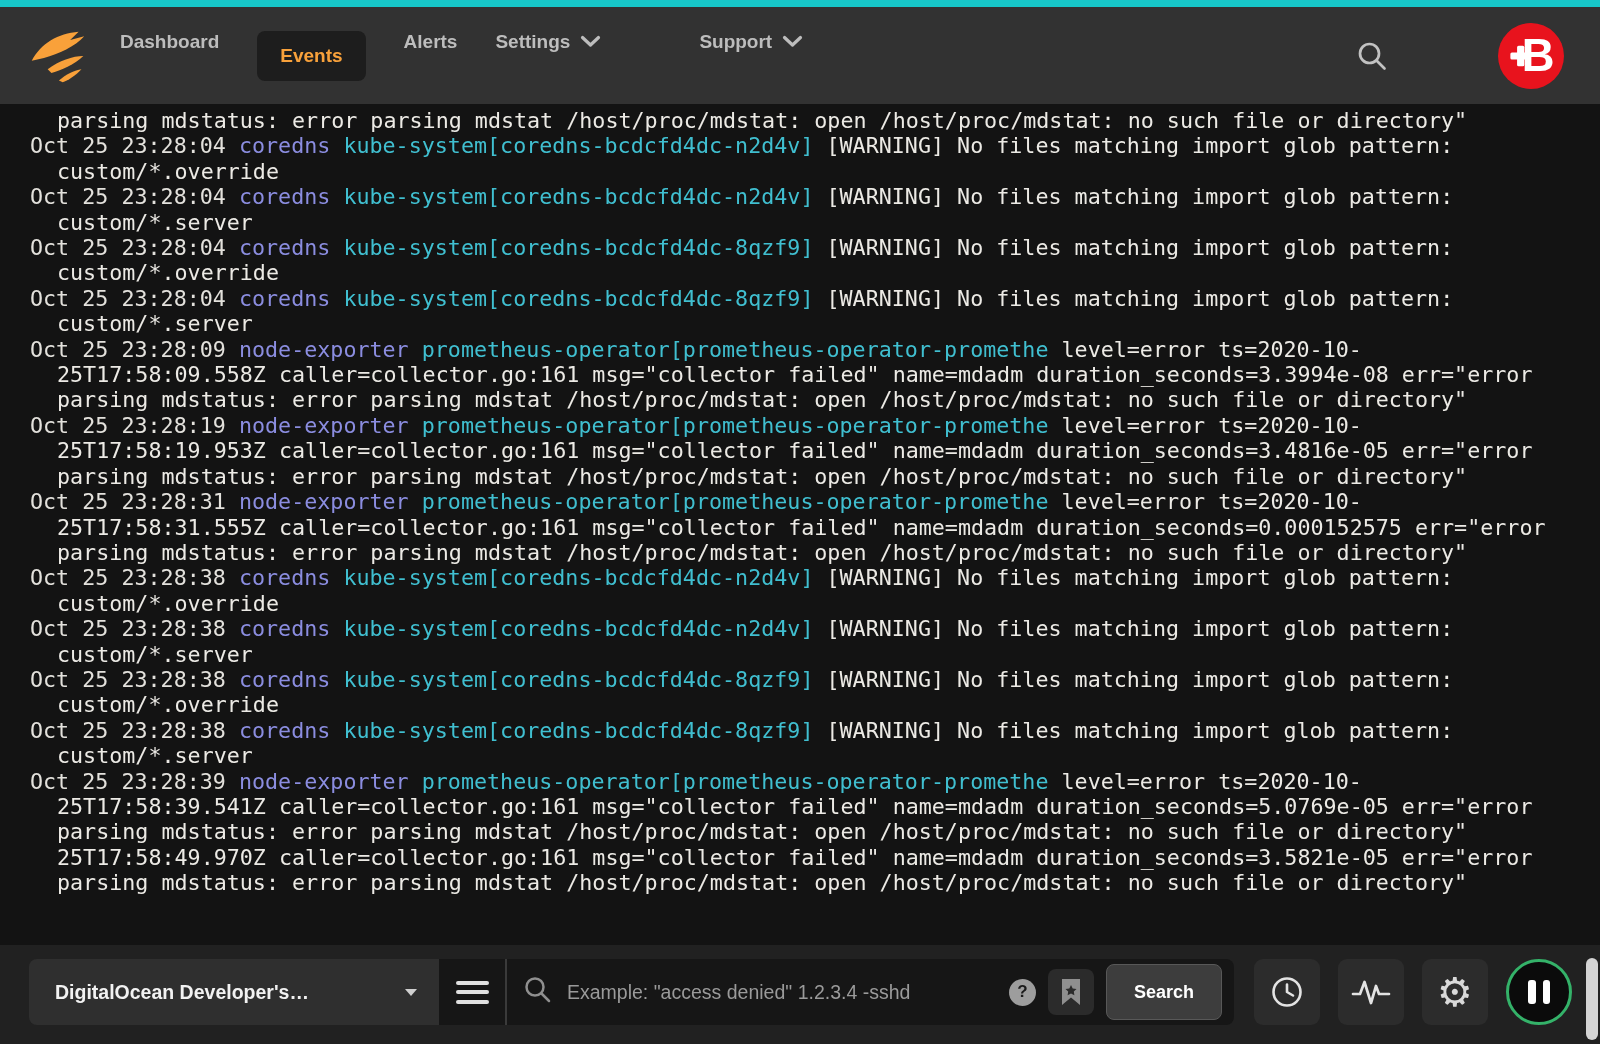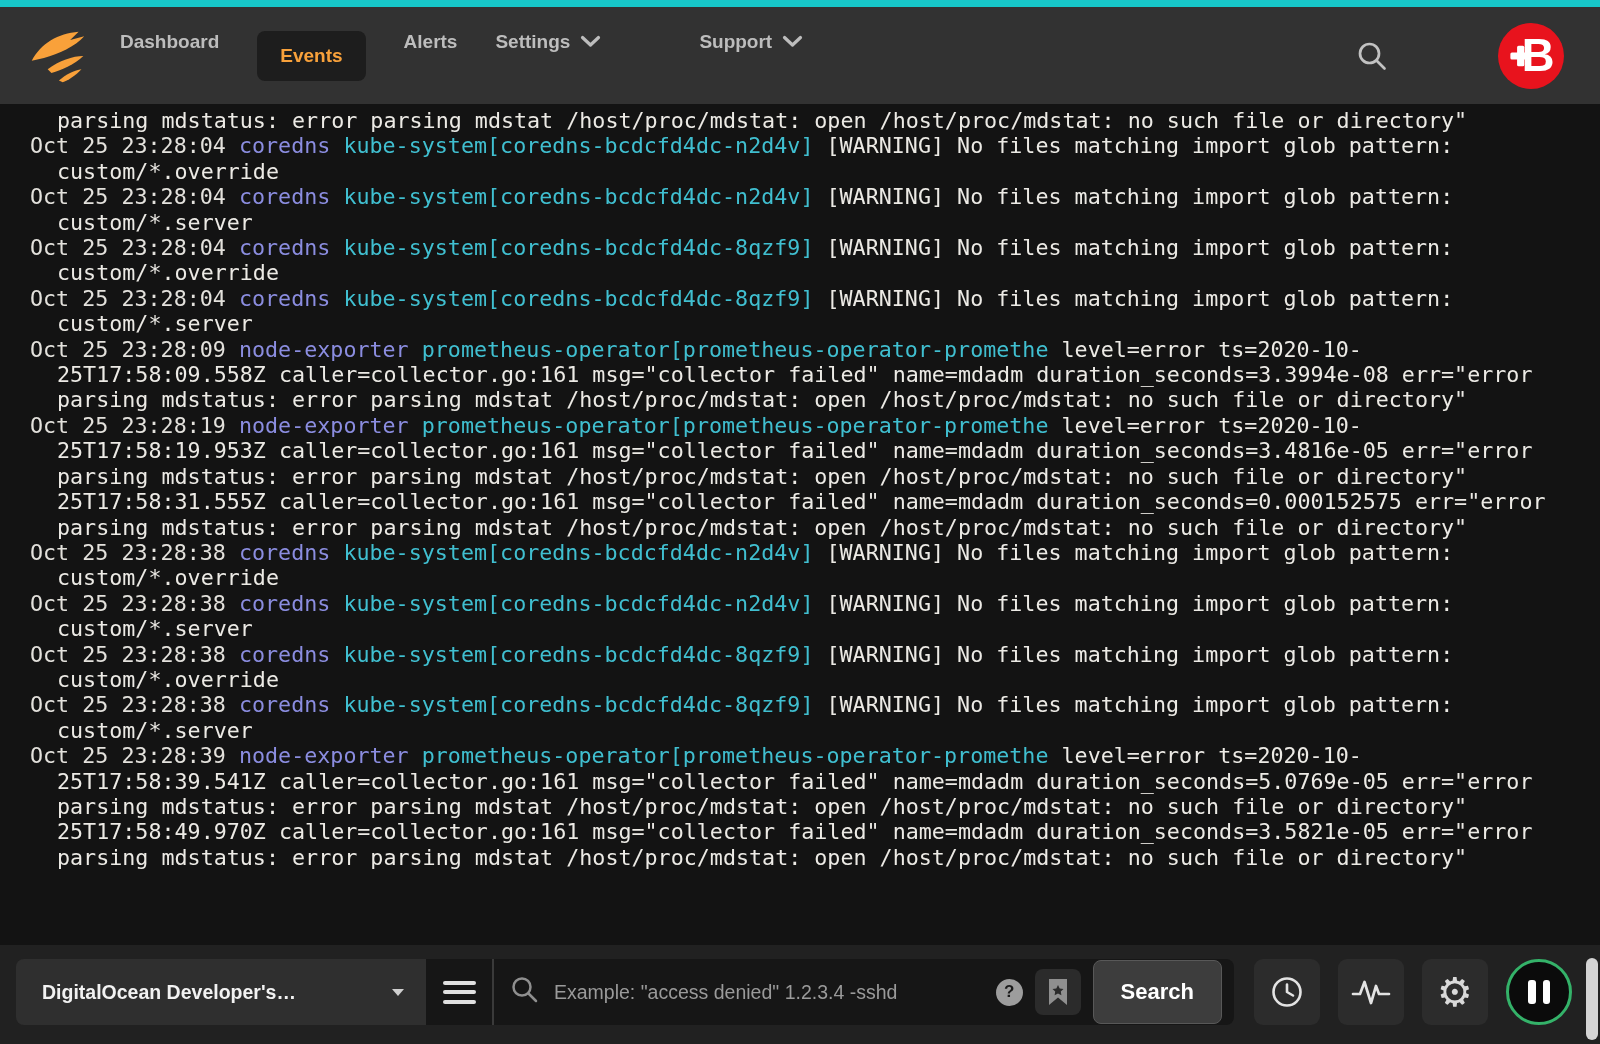--- a/index.html
+++ b/index.html
@@ -32,41 +32,41 @@
             font-family:"DejaVu Sans Mono",monospace;font-size:21.7px;line-height:25.4px;}
   .log-row{white-space:pre;padding-left:30px;}
   .log-row.cont{padding-left:57px;}
   .c-time{color:var(--log-time,#e3e1dc);}
   .c-prog{color:var(--log-program,#8b8de0);margin-top:15px;}
   .c-src{color:var(--log-source,#40bfd0);}
   .c-msg{color:var(--log-message,#eceae5);}
 
   
   .bottombar{position:relative;height:99px;background:var(--bottombar-bg,#212121);}
-  .cluster{position:absolute;left:16px;right:28px;top:14px;height:66px;display:flex;align-items:stretch;}
+  .cluster{position:absolute;left:29px;right:28px;top:14px;height:66px;display:flex;align-items:stretch;}
   .group-select{width:410px;flex:none;background:var(--panel-light,#2f2f2f);border-radius:8px 0 0 8px;
                 display:flex;align-items:center;padding:0 22px 0 26px;box-sizing:border-box;cursor:pointer;}
   .group-label{color:#f2f2f2;font-size:19.5px;font-weight:700;white-space:nowrap;overflow:hidden;}
   .caret-down{margin-left:auto;width:0;height:0;border-left:6.5px solid transparent;
               border-right:6.5px solid transparent;border-top:7.5px solid #cfcfcf;}
   .hamburger{width:66px;flex:none;background:var(--panel-dark,#161616);border:none;display:flex;
              flex-direction:column;align-items:center;justify-content:center;gap:5.5px;cursor:pointer;}
   .hamburger i{display:block;width:33px;height:4px;background:#e0e0e0;border-radius:2px;}
   .vdivider{width:2px;flex:none;background:#3a3a3a;}
   .search-box{flex:1;background:var(--panel-dark,#161616);border-radius:0 8px 8px 0;display:flex;
               align-items:center;gap:12px;padding:0 10px 0 16px;box-sizing:border-box;}
   .search-box input{flex:1;background:transparent;border:none;outline:none;color:#ddd;
               font-size:19.5px;font-family:"Liberation Sans",sans-serif;min-width:40px;}
   .search-box input::placeholder{color:#9a9a9a;}
   .help-circle{width:27px;height:27px;flex:none;border-radius:50%;background:#9d9d9d;color:#1b1b1b;
               font-size:17px;font-weight:700;display:flex;align-items:center;justify-content:center;cursor:pointer;}
   .bookmark-btn{width:46px;height:46px;flex:none;background:#2b2b2b;border:none;border-radius:8px;
               display:flex;align-items:center;justify-content:center;cursor:pointer;}
-  .search-btn{height:64px;flex:none;padding:0 27px;background:var(--search-button-bg,#3d3d3d);
-              border:1px solid #585858;border-radius:8px;color:#fff;font-size:22px;font-weight:700;
+  .search-btn{height:56px;flex:none;padding:0 27px;background:var(--search-button-bg,#3d3d3d);
+              border:1px solid #585858;border-radius:8px;color:#fff;font-size:18px;font-weight:700;
               font-family:"Liberation Sans",sans-serif;cursor:pointer;margin-right:2px;}
   .sq-btn{width:66px;height:66px;flex:none;background:var(--button-bg,#2c2c2c);border:none;
               border-radius:9px;display:flex;align-items:center;justify-content:center;cursor:pointer;}
   .gap20{width:20px;flex:none;} .gap18{width:18px;flex:none;}
   .gear-glyph{font-family:"DejaVu Sans",sans-serif;font-size:40px;line-height:1;color:#d9d9d9;}
   .pause-btn{width:66px;height:66px;flex:none;border-radius:50%;background:#0b0b0b;
               border:3.5px solid var(--pause-ring,#34b269);box-sizing:border-box;display:flex;
               align-items:center;justify-content:center;gap:7px;cursor:pointer;}
   .pause-btn i{display:block;width:7.5px;height:24px;background:#fff;border-radius:3px;}
   .scroll-thumb{position:absolute;right:2px;bottom:4px;width:12px;height:82px;background:#d4d4d4;
@@ -146,20 +146,21 @@
       <div class="log-row entry"><span class="c-time">Oct 25 23:28:04 </span><span class="c-prog">coredns </span><span class="c-src">kube-system[coredns-bcdcfd4dc-8qzf9] </span><span class="c-msg">[WARNING] No files matching import glob pattern:</span></div>
       <div class="log-row cont"><span class="c-msg">custom/*.override</span></div>
       <div class="log-row entry"><span class="c-time">Oct 25 23:28:04 </span><span class="c-prog">coredns </span><span class="c-src">kube-system[coredns-bcdcfd4dc-8qzf9] </span><span class="c-msg">[WARNING] No files matching import glob pattern:</span></div>
       <div class="log-row cont"><span class="c-msg">custom/*.server</span></div>
       <div class="log-row entry"><span class="c-time">Oct 25 23:28:09 </span><span class="c-prog">node-exporter </span><span class="c-src">prometheus-operator[prometheus-operator-promethe </span><span class="c-msg">level=error ts=2020-10-</span></div>
       <div class="log-row cont"><span class="c-msg">25T17:58:09.558Z caller=collector.go:161 msg="collector failed" name=mdadm duration_seconds=3.3994e-08 err="error</span></div>
       <div class="log-row cont"><span class="c-msg">parsing mdstatus: error parsing mdstat /host/proc/mdstat: open /host/proc/mdstat: no such file or directory"</span></div>
       <div class="log-row entry"><span class="c-time">Oct 25 23:28:19 </span><span class="c-prog">node-exporter </span><span class="c-src">prometheus-operator[prometheus-operator-promethe </span><span class="c-msg">level=error ts=2020-10-</span></div>
       <div class="log-row cont"><span class="c-msg">25T17:58:19.953Z caller=collector.go:161 msg="collector failed" name=mdadm duration_seconds=3.4816e-05 err="error</span></div>
       <div class="log-row cont"><span class="c-msg">parsing mdstatus: error parsing mdstat /host/proc/mdstat: open /host/proc/mdstat: no such file or directory"</span></div>
+      <div class="log-row entry"><span class="c-time">Oct 25 23:28:31 </span><span class="c-prog">node-exporter </span><span class="c-src">prometheus-operator[prometheus-operator-promethe </span><span class="c-msg">level=error ts=2020-10-</span></div>
       <div class="log-row cont"><span class="c-msg">25T17:58:31.555Z caller=collector.go:161 msg="collector failed" name=mdadm duration_seconds=0.000152575 err="error</span></div>
       <div class="log-row cont"><span class="c-msg">parsing mdstatus: error parsing mdstat /host/proc/mdstat: open /host/proc/mdstat: no such file or directory"</span></div>
       <div class="log-row entry"><span class="c-time">Oct 25 23:28:38 </span><span class="c-prog">coredns </span><span class="c-src">kube-system[coredns-bcdcfd4dc-n2d4v] </span><span class="c-msg">[WARNING] No files matching import glob pattern:</span></div>
       <div class="log-row cont"><span class="c-msg">custom/*.override</span></div>
       <div class="log-row entry"><span class="c-time">Oct 25 23:28:38 </span><span class="c-prog">coredns </span><span class="c-src">kube-system[coredns-bcdcfd4dc-n2d4v] </span><span class="c-msg">[WARNING] No files matching import glob pattern:</span></div>
       <div class="log-row cont"><span class="c-msg">custom/*.server</span></div>
       <div class="log-row entry"><span class="c-time">Oct 25 23:28:38 </span><span class="c-prog">coredns </span><span class="c-src">kube-system[coredns-bcdcfd4dc-8qzf9] </span><span class="c-msg">[WARNING] No files matching import glob pattern:</span></div>
       <div class="log-row cont"><span class="c-msg">custom/*.override</span></div>
       <div class="log-row entry"><span class="c-time">Oct 25 23:28:38 </span><span class="c-prog">coredns </span><span class="c-src">kube-system[coredns-bcdcfd4dc-8qzf9] </span><span class="c-msg">[WARNING] No files matching import glob pattern:</span></div>
       <div class="log-row cont"><span class="c-msg">custom/*.server</span></div>

